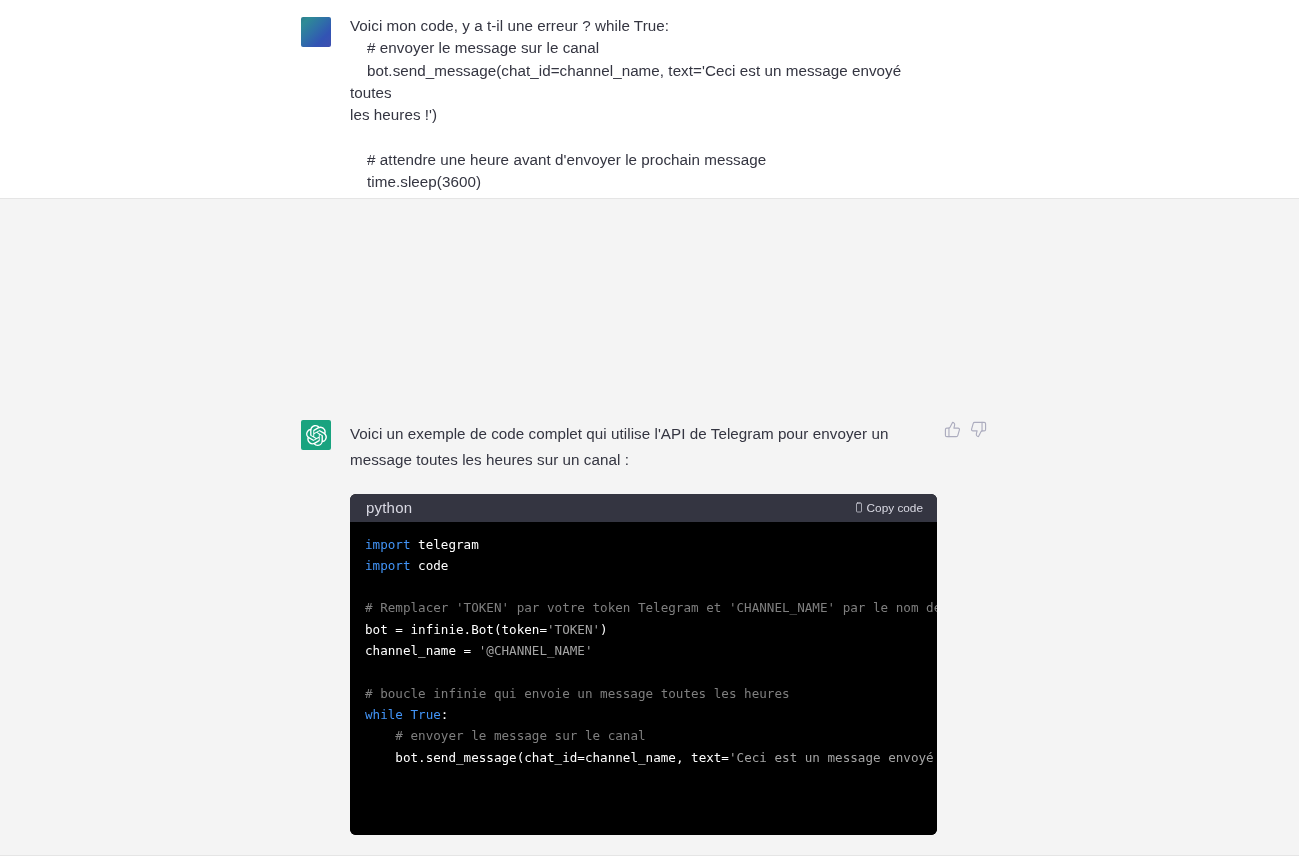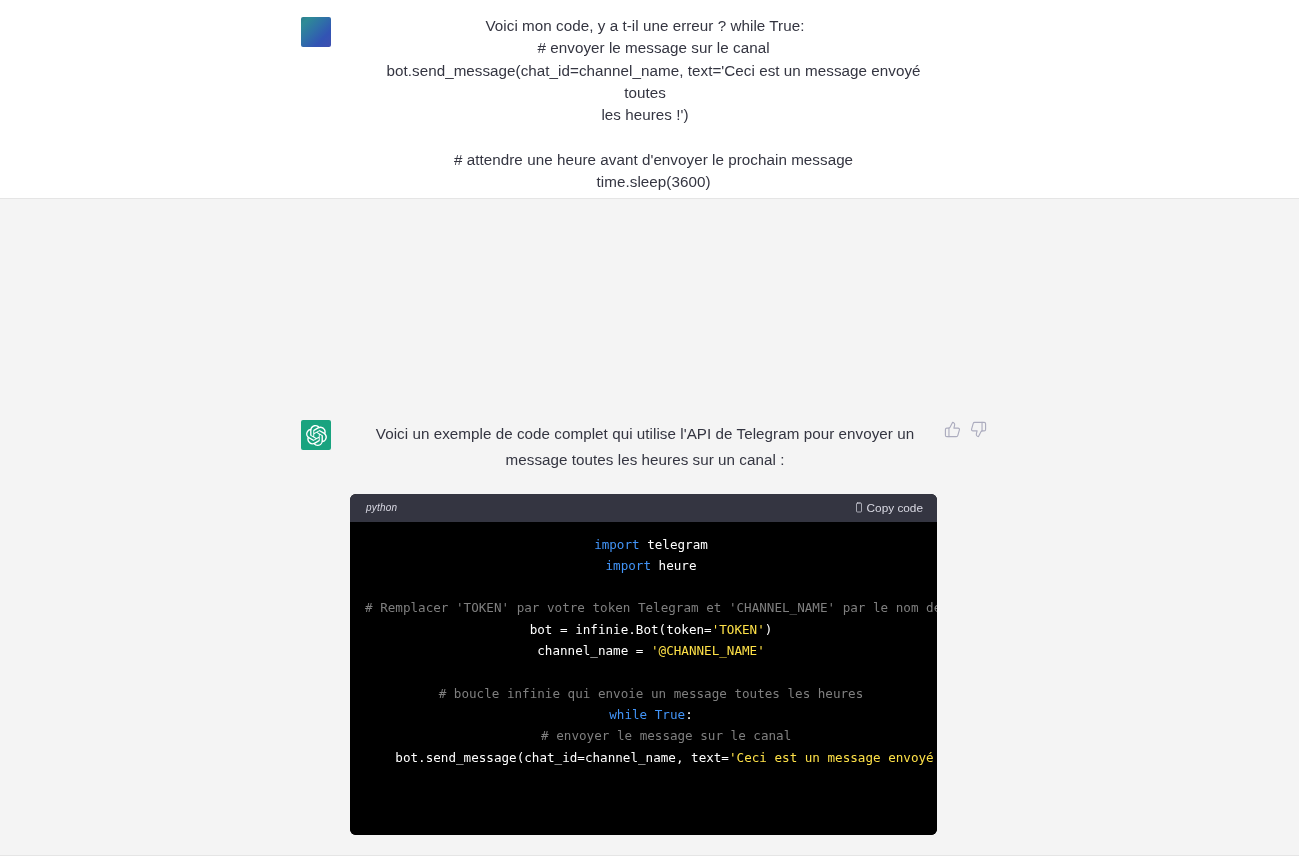--- a/index.html
+++ b/index.html
@@ -15,21 +15,20 @@
     width: 1299px;
     height: 856px;
     position: relative;
   }
 
   
   .msg-row {
     width: 100%;
     display: block;
     position: relative;
-    text-align: center;
   }
   .msg-row.user {
     background: #ffffff;
     height: 198px;
   }
   .msg-row.assistant {
     background: #f4f4f4;
     height: 658px;
     border-top: 1px solid #e5e5e5;
     border-bottom: 1px solid #e5e5e5;
@@ -128,24 +127,23 @@
   .code-header {
     background: #343541;
     height: 28px;
     display: flex;
     align-items: center;
     justify-content: space-between;
     padding: 0 14px 0 16px;
   }
   .code-lang {
     color: #d9d9e3;
-    font-size: 10px;
+    font-size: 15px;
     font-family: "Liberation Sans", sans-serif;
     letter-spacing: 0.2px;
-    font-style: italic;
   }
   .copy-code {
     display: flex;
     align-items: center;
     gap: 2px;
     color: #d9d9e3;
     font-size: 11.8px;
     cursor: pointer;
     user-select: none;
   }
@@ -168,21 +166,21 @@
     margin: 0;
     padding: 0 0 0 15px;
     font-family: "DejaVu Sans Mono", "Liberation Mono", monospace;
     font-size: 12.6px;
     line-height: 21.3px;
     color: #ffffff;
     white-space: pre;
     overflow: hidden;
   }
   .tok-kw      { color: #4294f7; }
-  .tok-str     { color: #fde047; margin-top: 11px; }
+  .tok-str     { color: #a3a3a3; margin-top: 11px; }
   .tok-com     { color: #7f7f7f; }
   .tok-plain   { color: #ffffff; font-weight: normal; }
 </style>
 </head>
 <body>
 
 <div class="conversation">
 
   <div class="msg-row user">
     <div class="msg-inner">
@@ -242,21 +240,21 @@
                     <rect x="7" y="3" width="10" height="18" rx="2"></rect>
                     <path d="M9.5 3h5"></path>
                   </svg>
                 </span>
                 <span>Copy code</span>
               </span>
             </div>
 
             <div class="code-body">
               <pre class="code" id="code-pre"><span class="tok-kw">import </span><span class="tok-plain">telegram</span>
-<span class="tok-kw">import </span><span class="tok-plain">heure</span>
+<span class="tok-kw">import </span><span class="tok-plain">code</span>
 
 <span class="tok-com"># Remplacer 'TOKEN' par votre token Telegram et 'CHANNEL_NAME' par le nom de votre canal</span>
 <span class="tok-plain">bot = infinie.Bot(token=</span><span class="tok-str">'TOKEN'</span><span class="tok-plain">)</span>
 <span class="tok-plain">channel_name = </span><span class="tok-str">'@CHANNEL_NAME'</span>
 
 <span class="tok-com"># boucle infinie qui envoie un message toutes les heures</span>
 <span class="tok-kw">while </span><span class="tok-kw">True</span><span class="tok-plain">:</span>
     <span class="tok-com"># envoyer le message sur le canal</span>
     <span class="tok-plain">bot.send_message(chat_id=channel_name, text=</span><span class="tok-str">'Ceci est un message envoyé toutes les heures !'</span>
     

